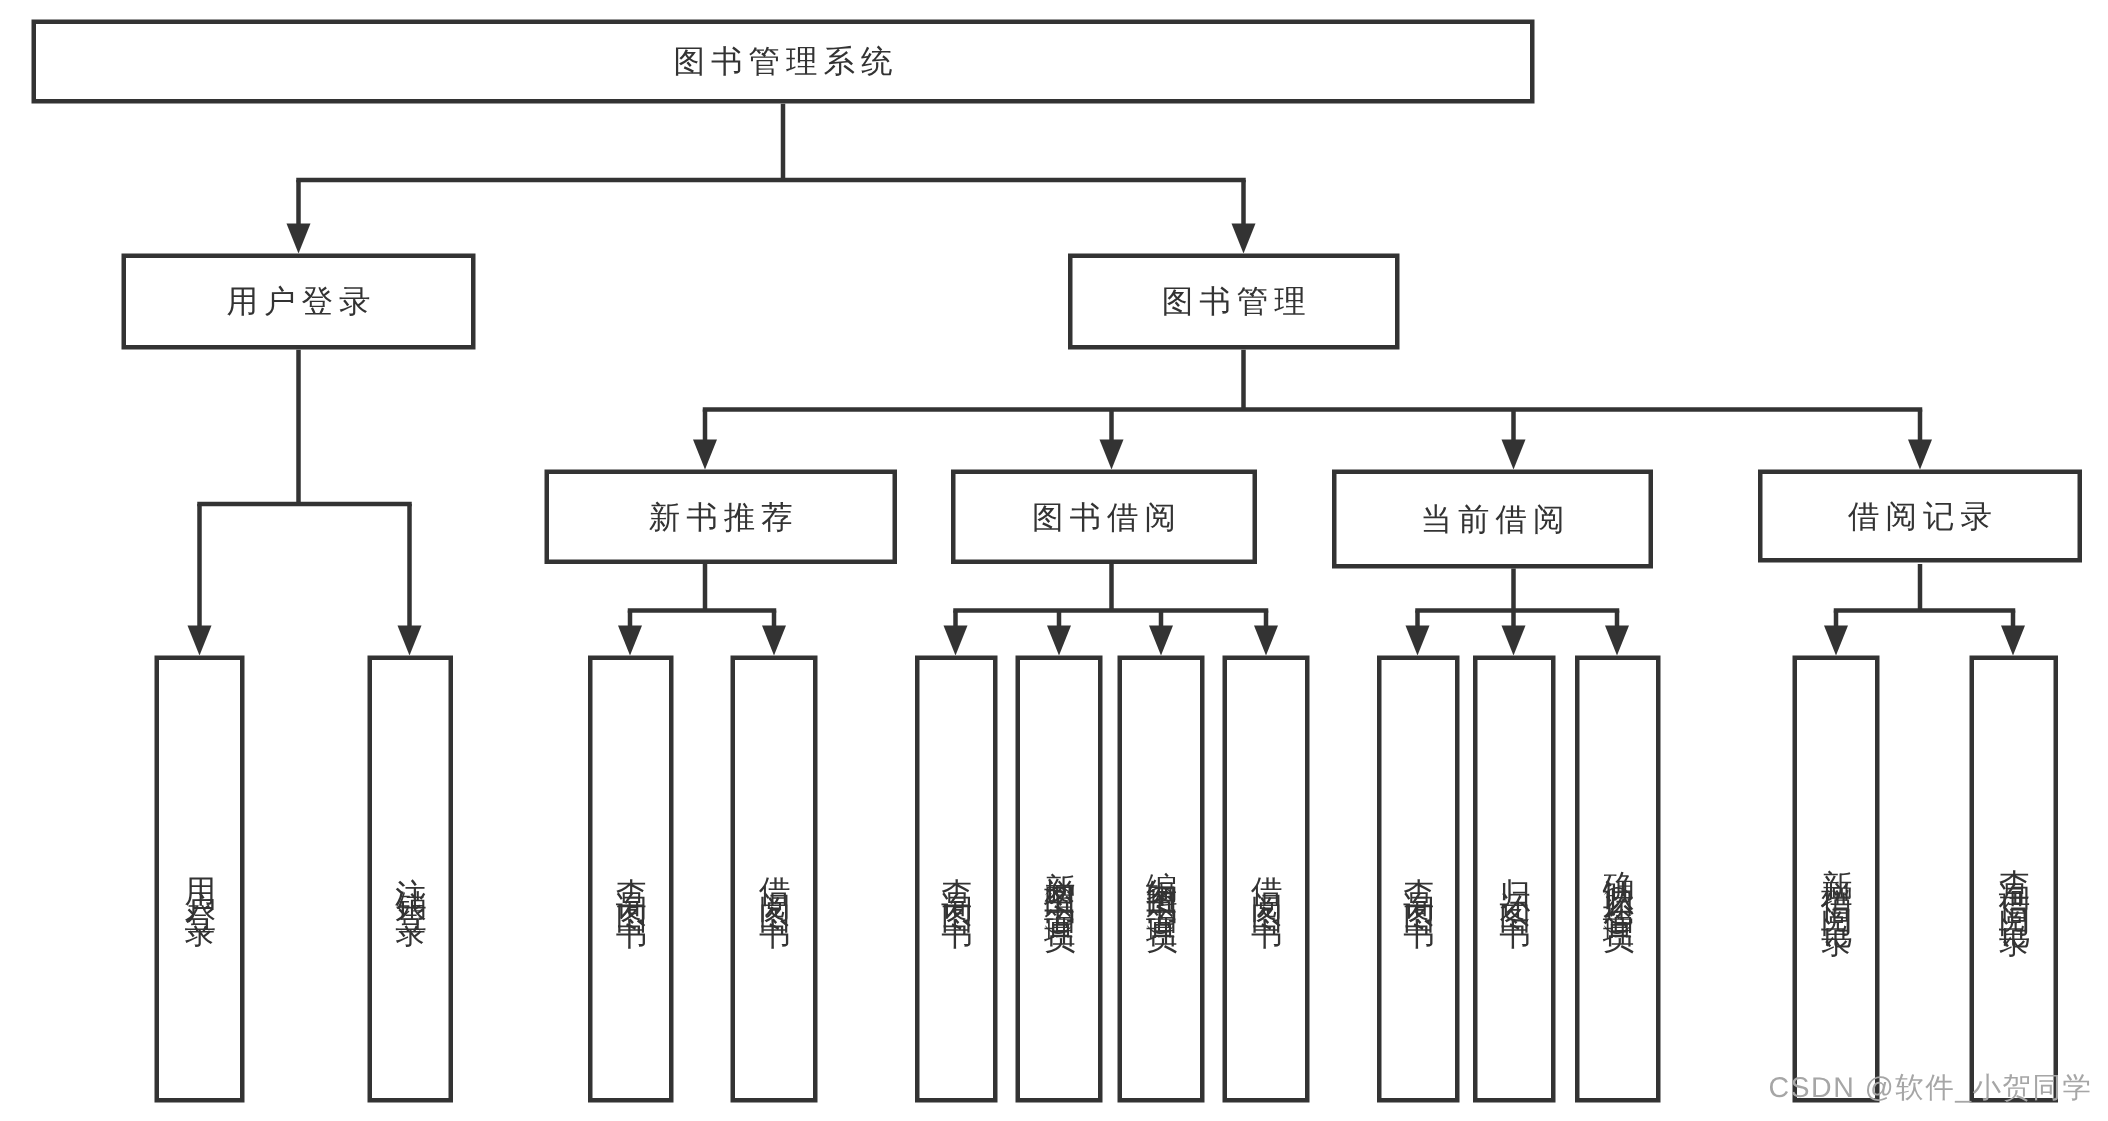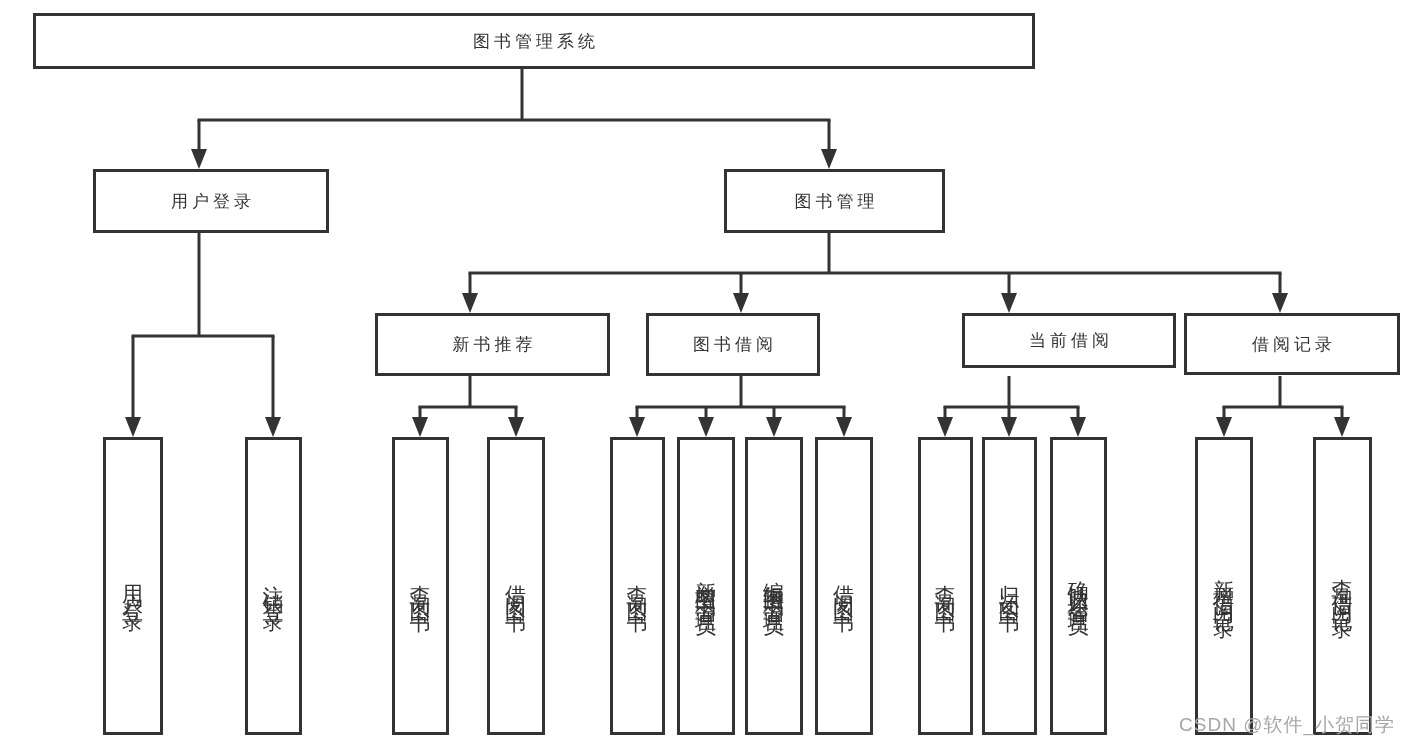--- a/index.html
+++ b/index.html
@@ -6,21 +6,21 @@
   body{
     width:1405px;height:747px;position:relative;overflow:hidden;
     background:#ffffff;color:#333;
     font-family:"Liberation Sans","DejaVu Sans",sans-serif;
   }
   .connectors{position:absolute;left:0;top:0;z-index:1}
   .box{
     position:absolute;z-index:2;box-sizing:border-box;
     border:3px solid #333;background:#fff;
     display:flex;align-items:center;justify-content:center;
-    font-size:17px;letter-spacing:4px;text-indent:4px;white-space:nowrap;margin-left:12px;
+    font-size:21px;letter-spacing:4px;text-indent:4px;white-space:nowrap;
   }
   .vbox{
     position:absolute;top:437px;height:298px;z-index:2;box-sizing:border-box;
     border:3px solid #333;background:#fff;
     display:flex;align-items:center;justify-content:center;
     writing-mode:vertical-rl;text-orientation:mixed;
     font-size:21px;line-height:1;
   }
   .vbox.s{letter-spacing:9px}
   .vbox.m{letter-spacing:8px}
@@ -98,22 +98,22 @@
     <polygon points="1334,417 1350,417 1342,437"></polygon>
   </g>
 </svg>
 
 <div class="box" style="left:21px;top:13px;width:1002px;height:56px">图书管理系统</div>
 
 <div class="box" style="left:81px;top:169px;width:236px;height:64px">用户登录</div>
 <div class="box" style="left:712px;top:169px;width:221px;height:64px">图书管理</div>
 
 <div class="box" style="left:363px;top:313px;width:235px;height:63px">新书推荐</div>
-<div class="box" style="left:634px;top:313px;width:174px;height:63px">图书借阅</div>
-<div class="box" style="left:950px;top:313px;width:214px;height:55px">当前借阅</div>
+<div class="box" style="left:634px;top:313px;width:204px;height:63px">图书借阅</div>
+<div class="box" style="left:888px;top:313px;width:214px;height:66px">当前借阅</div>
 <div class="box" style="left:1172px;top:313px;width:216px;height:62px">借阅记录</div>
 
 <div class="vbox s" style="left:103px;width:60px">用户登录</div>
 <div class="vbox s" style="left:245px;width:57px">注销登录</div>
 
 <div class="vbox s" style="left:392px;width:57px">查询图书</div>
 <div class="vbox s" style="left:487px;width:58px">借阅图书</div>
 
 <div class="vbox s" style="left:610px;width:55px">查询图书</div>
 <div class="vbox l" style="left:677px;width:58px">新增图书（管理员）</div>

